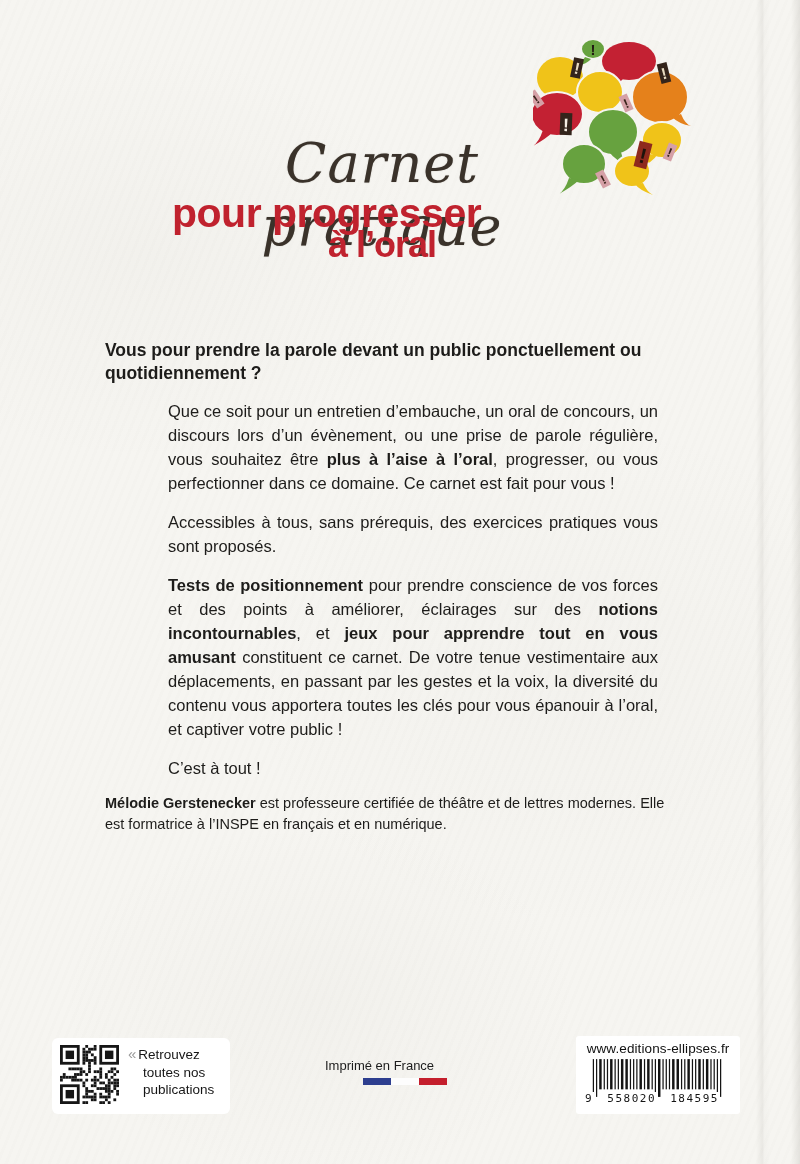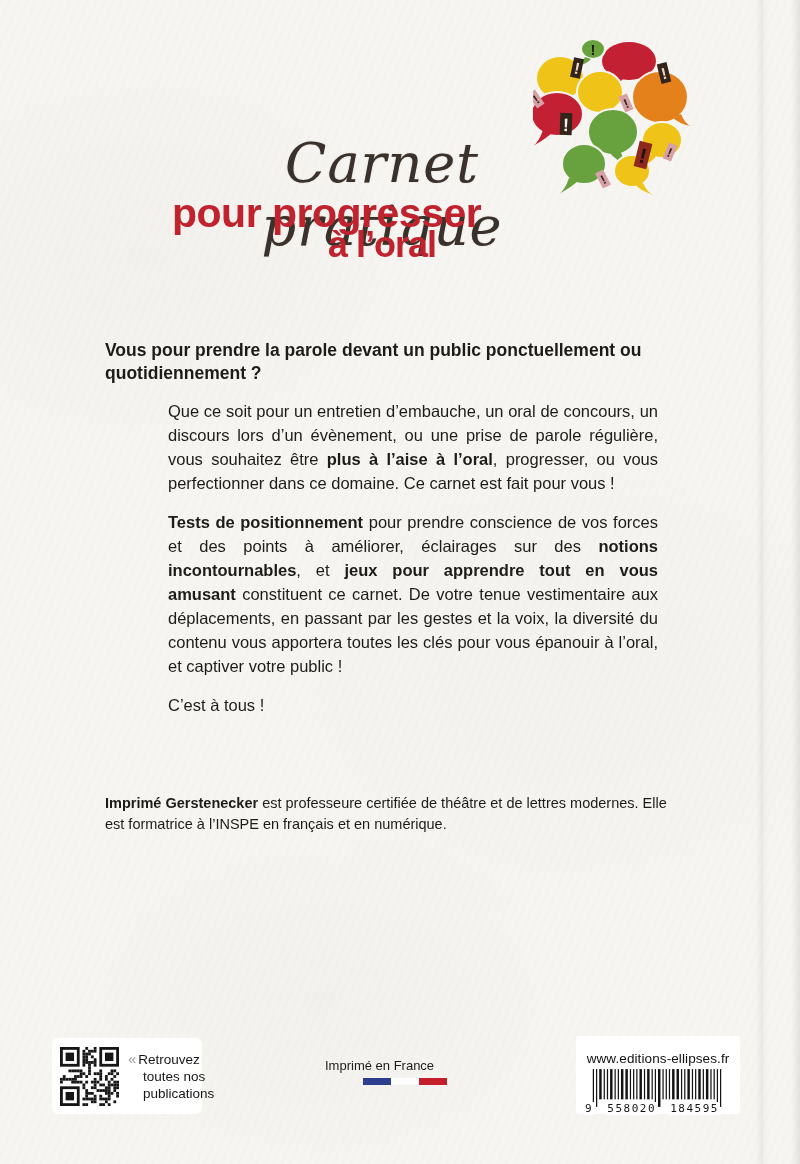--- a/index.html
+++ b/index.html
@@ -38,38 +38,38 @@
   .intro-heading{position:absolute;left:105px;top:339px;width:562px;
     font-size:17.5px;font-weight:bold;line-height:1.32;}
   .body-block{position:absolute;left:168px;top:399px;width:494px;
     font-size:16.5px;line-height:24px;text-align:justify;}
   .body-block p{margin:0 4px 15px 0;}
   .b{font-weight:bold;}
   .author-bio{position:absolute;left:105px;top:793px;width:580px;
     font-size:14.5px;line-height:1.45;text-align:left;}
 
   
-  .qr-box{position:absolute;left:52px;top:1038px;width:150px;height:76px;
-    background:#fff;border-radius:6px;display:flex;align-items:center;
+  .qr-box{position:absolute;left:52px;top:1038px;width:178px;height:76px;
+    background:#fff;border-radius:6px;display:flex;
     padding:7px 8px;box-sizing:border-box;}
   .qr-code{flex:0 0 auto;}
   .qr-caption{margin-left:9px;font-size:13.5px;line-height:1.26;color:#161616;
     padding-left:15px;text-indent:-15px;}
   .qr-chevron{color:#9a9a9a;font-size:15px;margin-right:2px;}
 
   .printed{position:absolute;left:325px;top:1058px;width:160px;text-align:left;
     font-size:13px;color:#1c1c1c;}
   .flag{width:84px;height:7px;margin:5px auto 0;display:flex;}
   .flag-blue{flex:1;background:var(--flag-blue,#2d3e8f);}
   .flag-white{flex:1;background:#fdfdfd;}
   .flag-red{flex:1;background:var(--flag-red,#c41e2c);}
 
   .barcode-box{position:absolute;left:576px;top:1036px;width:164px;height:78px;
     background:#fff;border-radius:3px;text-align:center;
-    padding-top:15px;box-sizing:border-box;}
+    padding-top:5px;box-sizing:border-box;}
   .website{font-size:13.5px;color:#101010;letter-spacing:0.1px;}
   .bc-wrap{margin-top:2px;}
   .bc-digits{display:flex;justify-content:space-between;align-items:flex-end;
     width:148px;margin:-10px auto 0;padding:0 12px 0 0;box-sizing:border-box;
     font-family:"DejaVu Sans Mono",monospace;font-size:11px;color:#141414;}
   .bc-digits span{background:#fff;padding:0 1px;letter-spacing:1.5px;}
 </style>
 </head>
 <body>
 
@@ -154,25 +154,26 @@
   </svg>
 
   <div class="title-script">Carnet pratique</div>
   <div class="title-sub">pour progresser</div>
   <div class="title-main">à l’oral</div>
 
   <div class="intro-heading">Vous pour prendre la parole devant un public ponctuellement ou quotidiennement ?</div>
 
   <div class="body-block">
     <p><span>Que ce soit pour un entretien d’embauche, un oral de concours, un discours lors d’un évènement, ou une prise de parole régulière, vous souhaitez être </span><span class="b">plus à l’aise à l’oral</span><span>, progresser, ou vous perfectionner dans ce domaine. Ce carnet est fait pour vous !</span></p>
+    <p><span>Accessibles à tous, sans prérequis, des exercices pratiques vous sont proposés.</span></p>
     <p><span class="b">Tests de positionnement</span><span> pour prendre conscience de vos forces et des points à améliorer, éclairages sur des </span><span class="b">notions incontournables</span><span>, et </span><span class="b">jeux pour apprendre tout en vous amusant</span><span> constituent ce carnet. De votre tenue vestimentaire aux déplacements, en passant par les gestes et la voix, la diversité du contenu vous apportera toutes les clés pour vous épanouir à l’oral, et captiver votre public !</span></p>
-    <p><span>C’est à tous !</span></p>
+    <p><span>C’est à tout !</span></p>
   </div>
 
-  <div class="author-bio"><span class="b">Imprimé Gerstenecker</span><span> est professeure certifiée de théâtre et de lettres modernes. Elle est formatrice à l’INSPE en français et en numérique.</span></div>
+  <div class="author-bio"><span class="b">Mélodie Gerstenecker</span><span> est professeure certifiée de théâtre et de lettres modernes. Elle est formatrice à l’INSPE en français et en numérique.</span></div>
 
   <div class="qr-box">
     <svg id="qr-svg" class="qr-code" width="59" height="59" viewBox="0 0 58.8 58.8" aria-hidden="true">
         <g fill="#161616">
           <rect x="25.2" y="0.0" width="2.8" height="2.8"></rect>
           <rect x="33.6" y="0.0" width="2.8" height="2.8"></rect>
           <rect x="22.4" y="2.8" width="2.8" height="2.8"></rect>
           <rect x="28.0" y="2.8" width="2.8" height="2.8"></rect>
           <rect x="30.8" y="2.8" width="2.8" height="2.8"></rect>
           <rect x="33.6" y="2.8" width="2.8" height="2.8"></rect>

